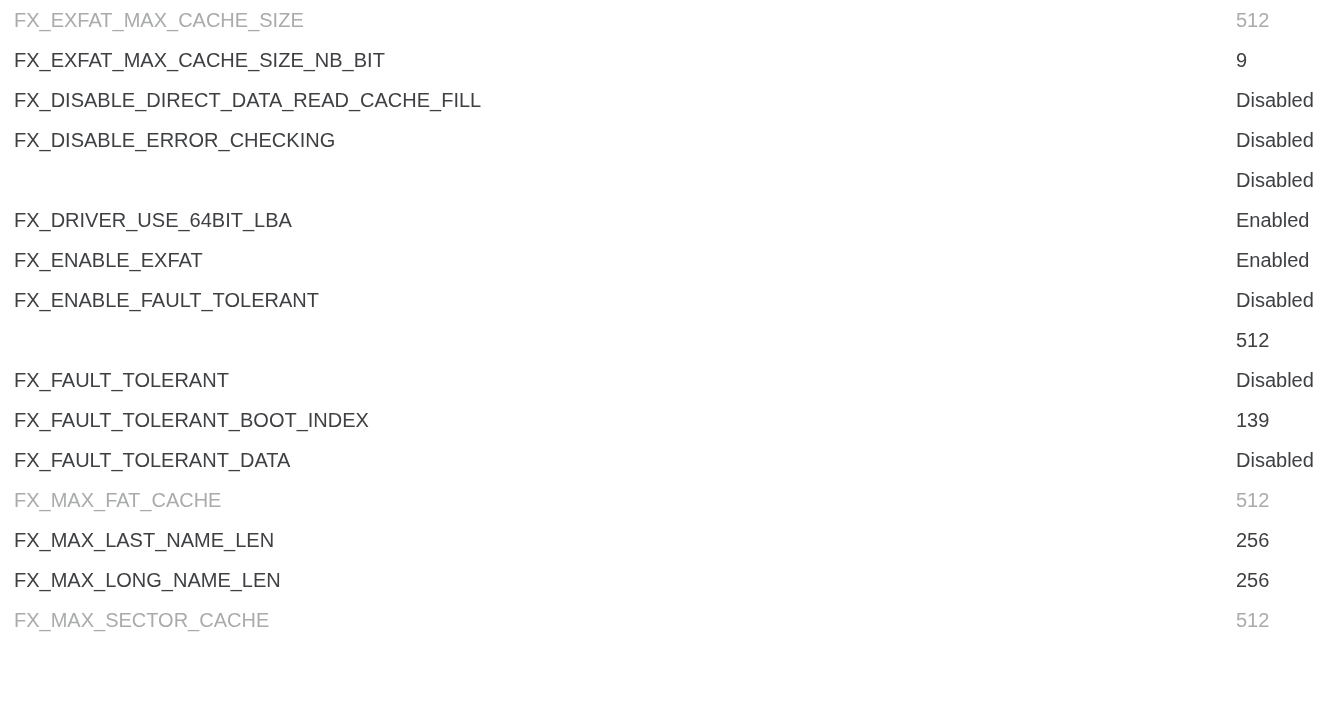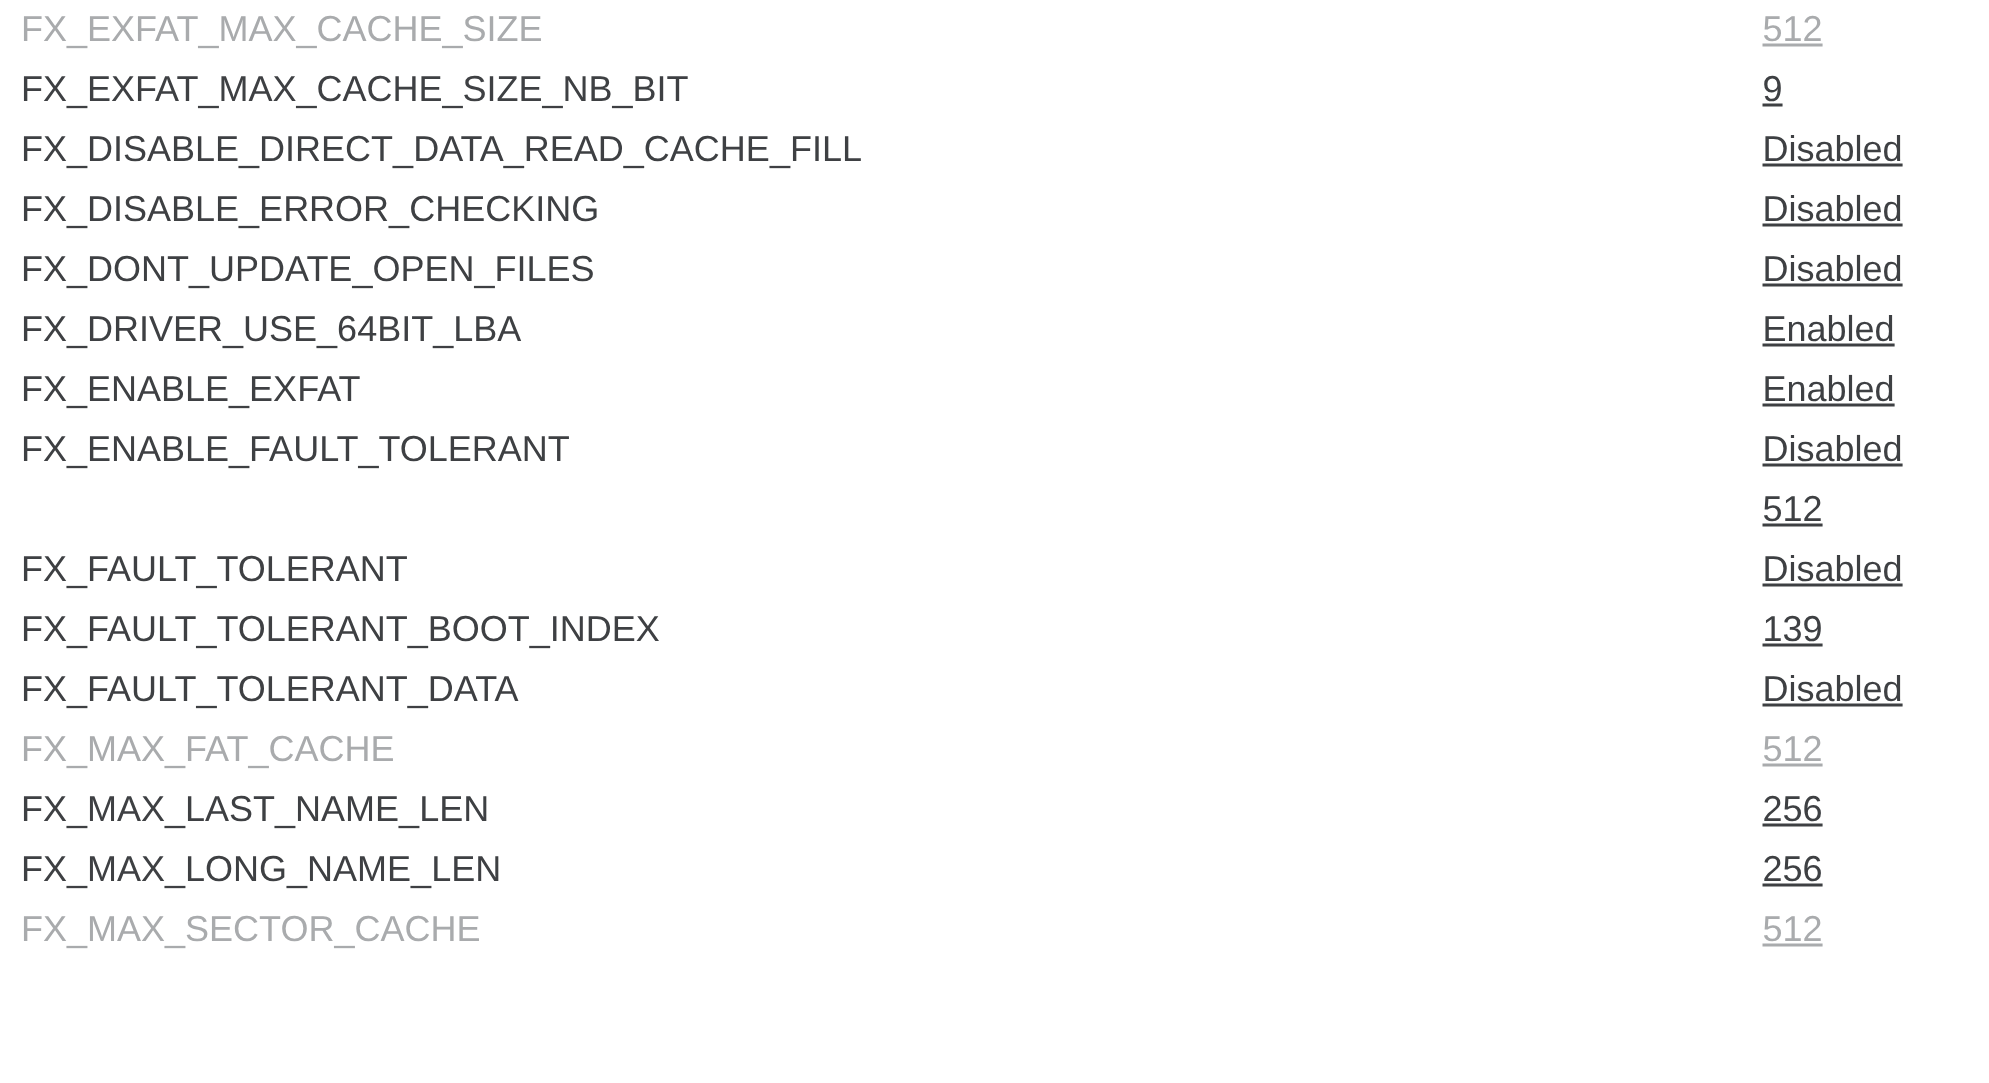--- a/index.html
+++ b/index.html
@@ -16,37 +16,36 @@
   .param-list {
     position: relative;
     width: 1326px;
     height: 722px;
     background: #ffffff;
   }
   .param-row {
     position: relative;
     height: 40px;
     line-height: 40px;
-    font-size: 24px;
+    font-size: 20px;
     color: #3e4043;
     white-space: nowrap;
   }
   .param-row.muted {
     color: #a9abad;
   }
   .param-name {
     position: absolute;
     left: 14px;
     top: 0;
   }
   .param-value {
     position: absolute;
-    left: 1175px;
+    left: 1236px;
     top: 0;
-    text-decoration: underline;
   }
 </style>
 </head>
 <body>
 
 <main class="param-list">
   <div class="param-row muted">
     <span class="param-name">FX_EXFAT_MAX_CACHE_SIZE</span>
     <span class="param-value">512</span>
   </div>
@@ -62,21 +61,20 @@
     <span class="param-name">FX_DISABLE_DIRECT_DATA_READ_CACHE_FILL</span>
     <span class="param-value">Disabled</span>
   </div>
 
   <div class="param-row">
     <span class="param-name">FX_DISABLE_ERROR_CHECKING</span>
     <span class="param-value">Disabled</span>
   </div>
 
   <div class="param-row">
-    <span class="param-name">FX_DONT_UPDATE_OPEN_FILES</span>
     <span class="param-value">Disabled</span>
   </div>
 
   <div class="param-row">
     <span class="param-name">FX_DRIVER_USE_64BIT_LBA</span>
     <span class="param-value">Enabled</span>
   </div>
 
   <div class="param-row">
     <span class="param-name">FX_ENABLE_EXFAT</span>

